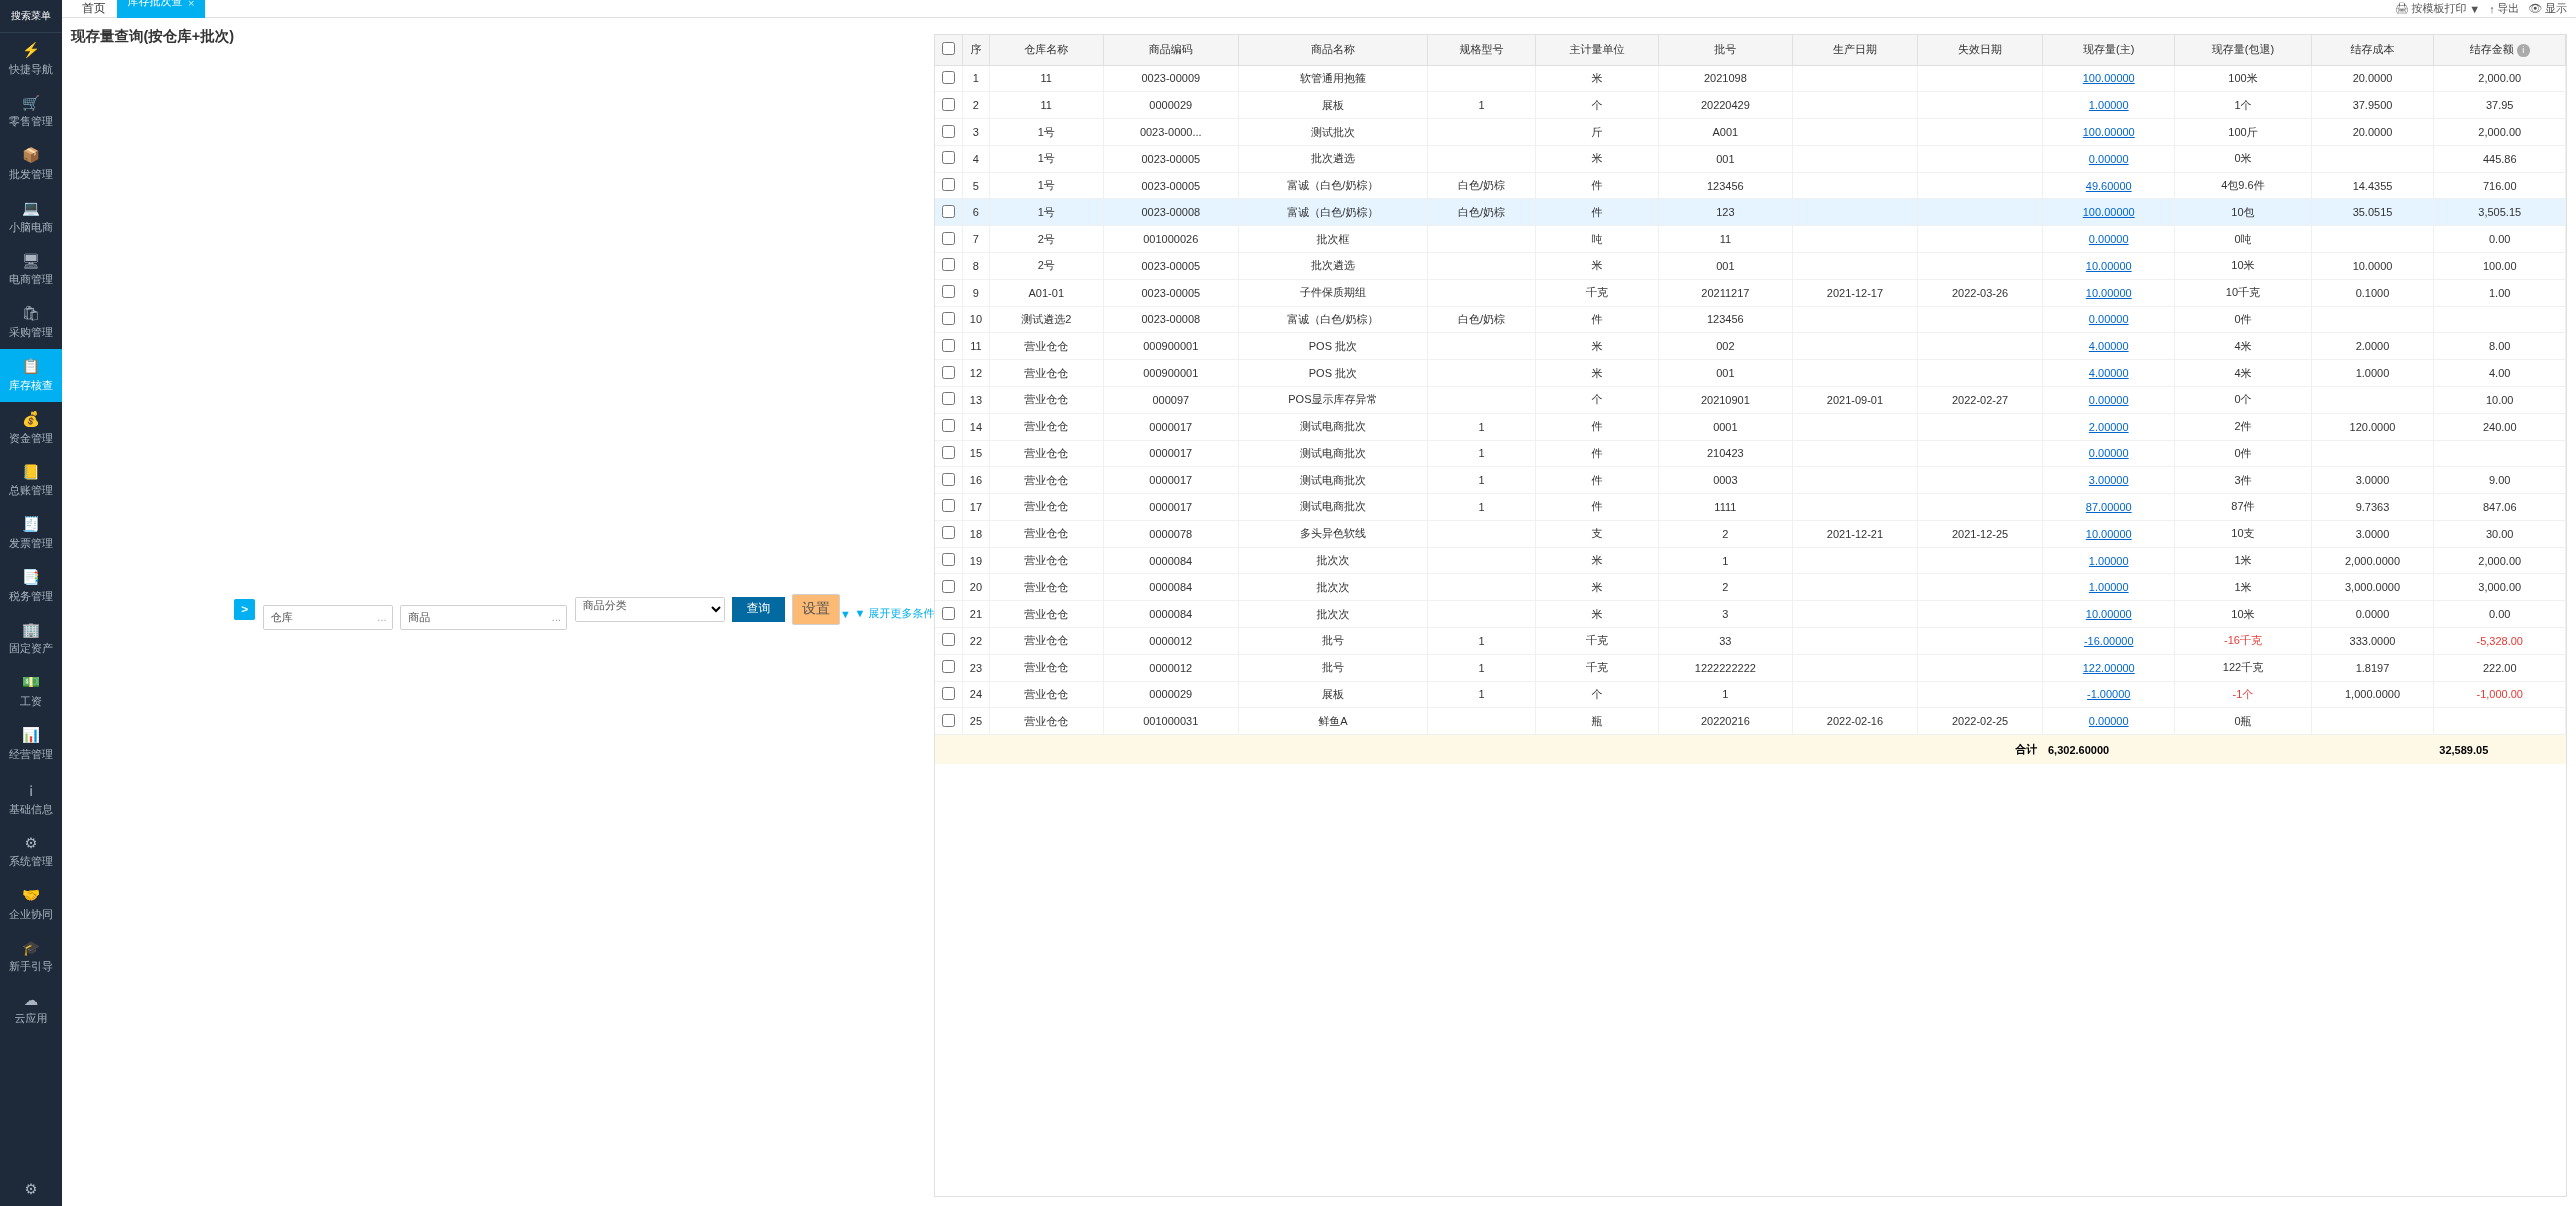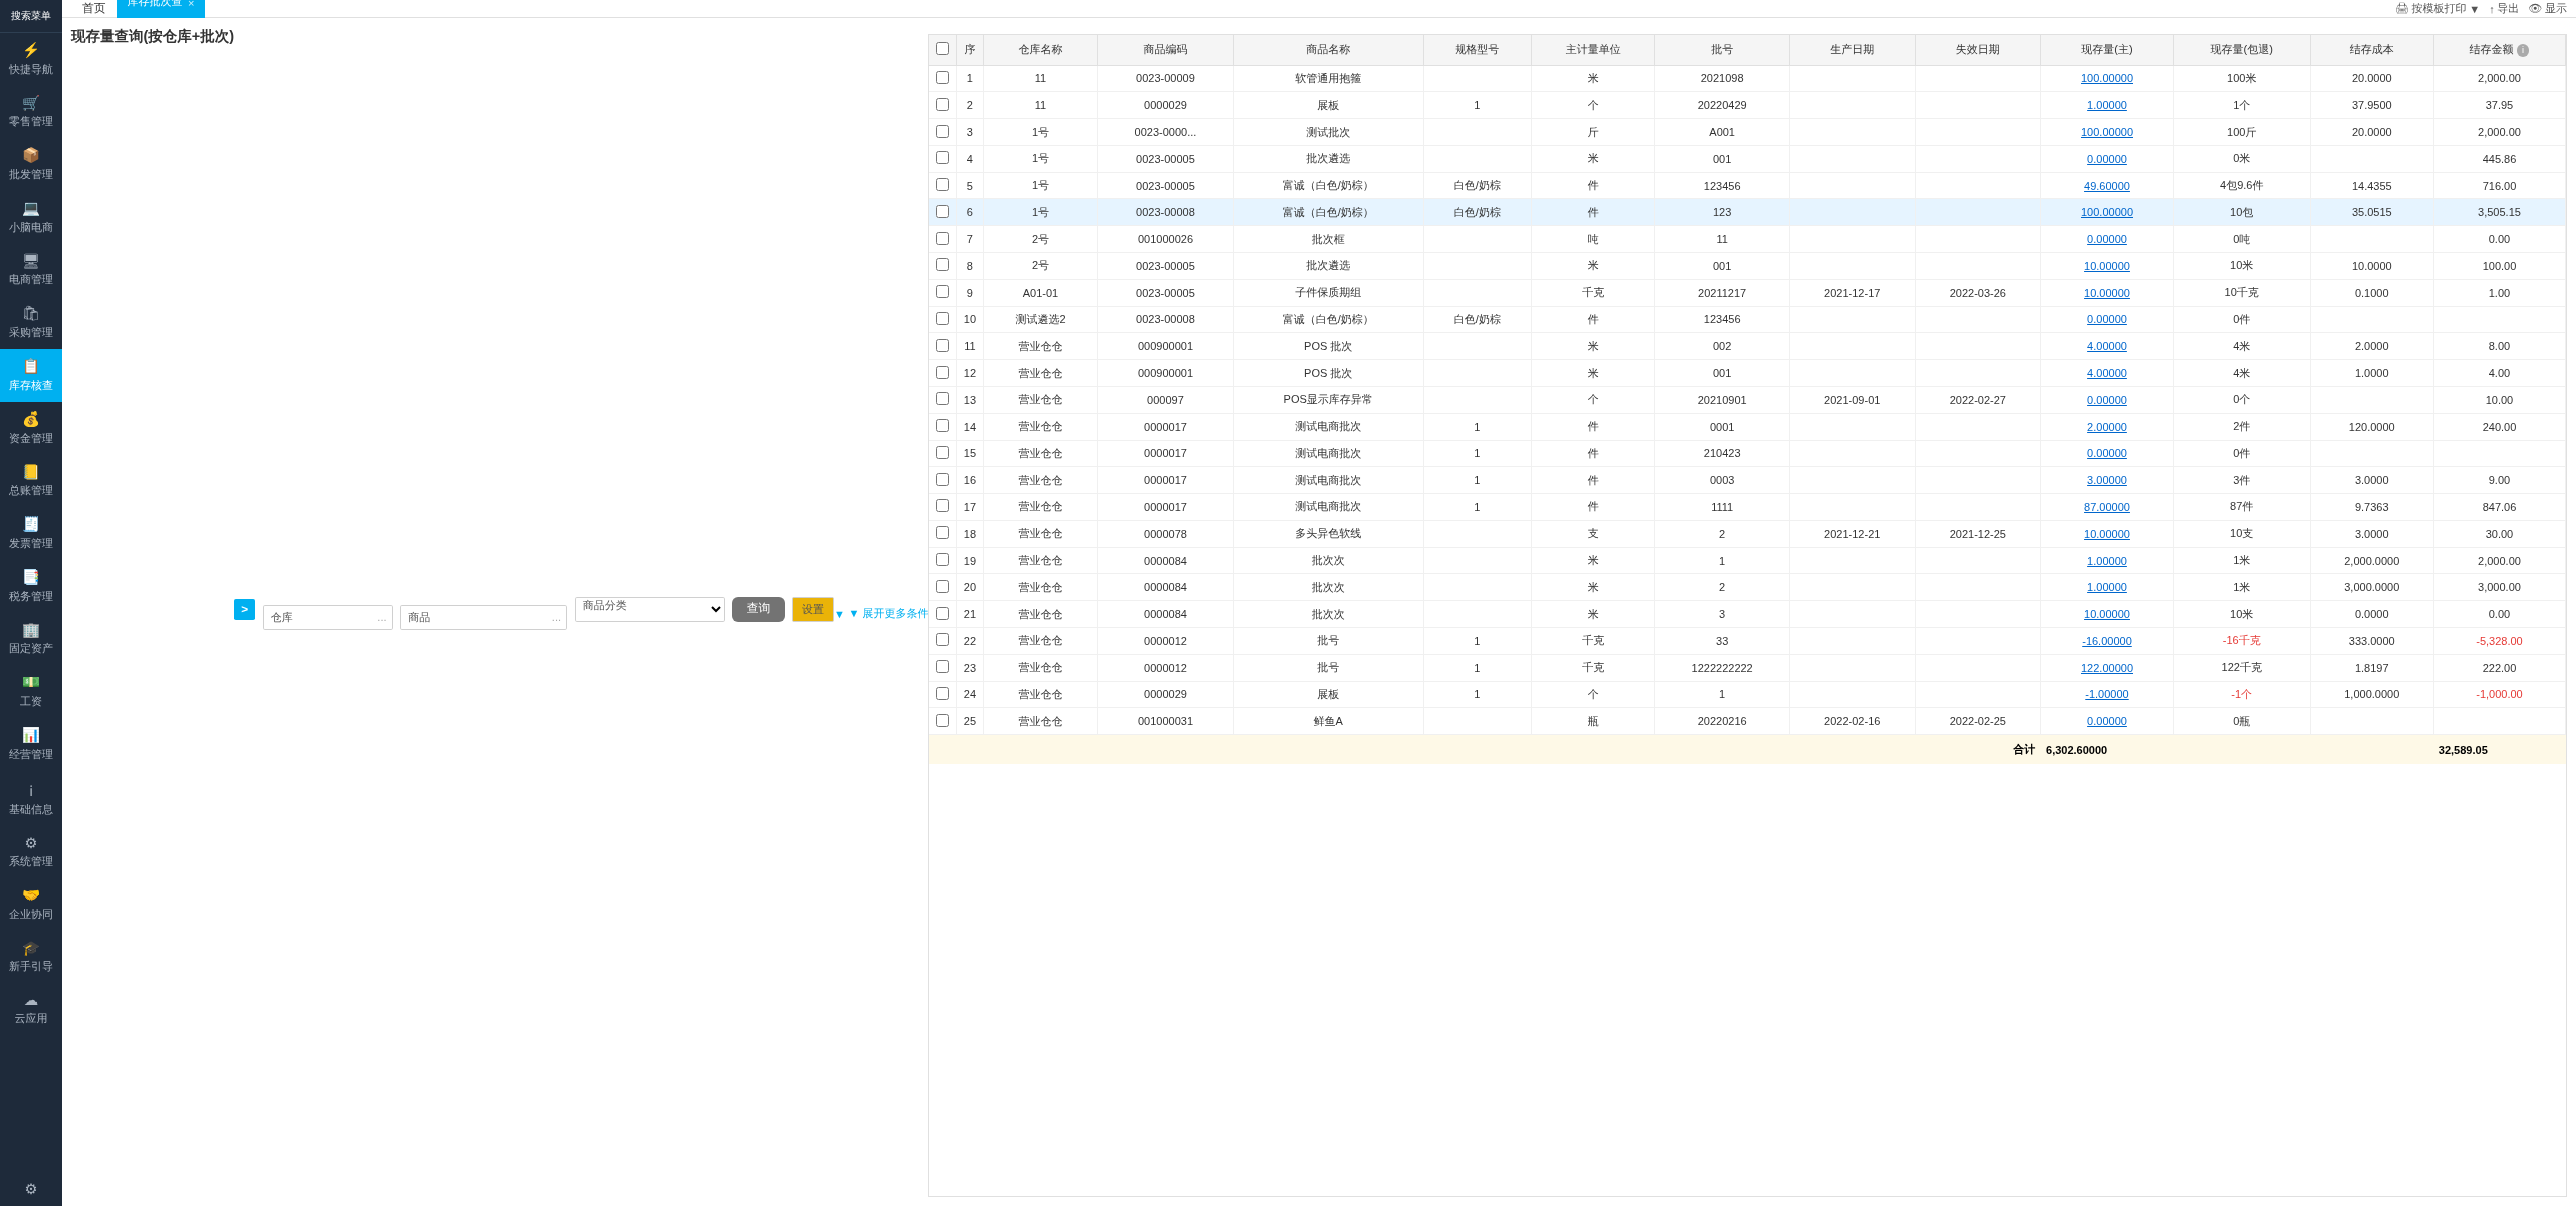--- a/index.html
+++ b/index.html
@@ -182,38 +182,38 @@
     .filter-select {
       border: none;
       outline: none;
       padding: 0 5.4px;
       font-size: 11px;
       background: transparent;
       height: 100%;
       width: 90px;
     }
     .query-btn {
-      background: #737373;
+      background: #0369a1;
       color: #fff;
       border: none;
-      border-radius: 6px;
+      border-radius: 0;
       padding: 3.6px 14.5px;
       cursor: pointer;
       font-size: 11.8px;
       height: 25px;
     }
     .settings-btn {
-      background: #eab308;
+      background: #fdba74;
       color: #555;
       border: 0.9px solid #d0d0d0;
       border-radius: 1.8px;
       padding: 3.6px 9px;
       cursor: pointer;
-      font-size: 11px;
-      height: 25px;
+      font-size: 14px;
+      height: 31px;
     }
     .expand-more-btn {
       display: flex;
       align-items: center;
       gap: 3.6px;
       color: #00b0f0;
       cursor: pointer;
       font-size: 11px;
       margin-top: 3.6px;
     }

